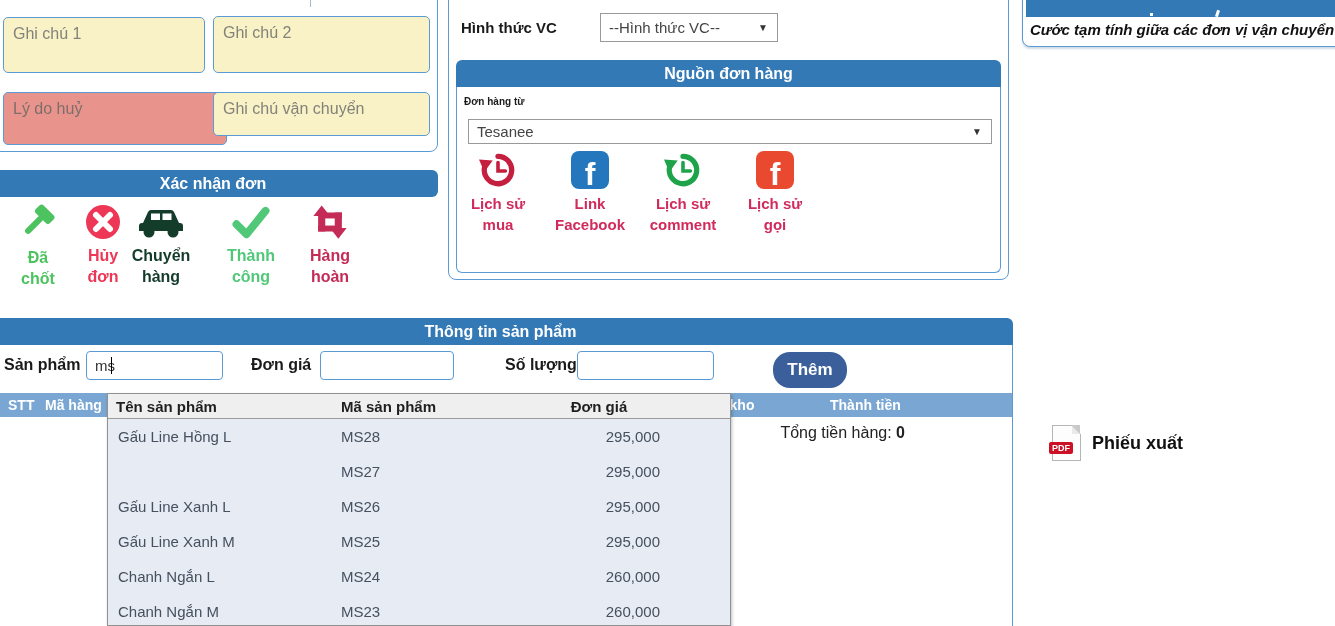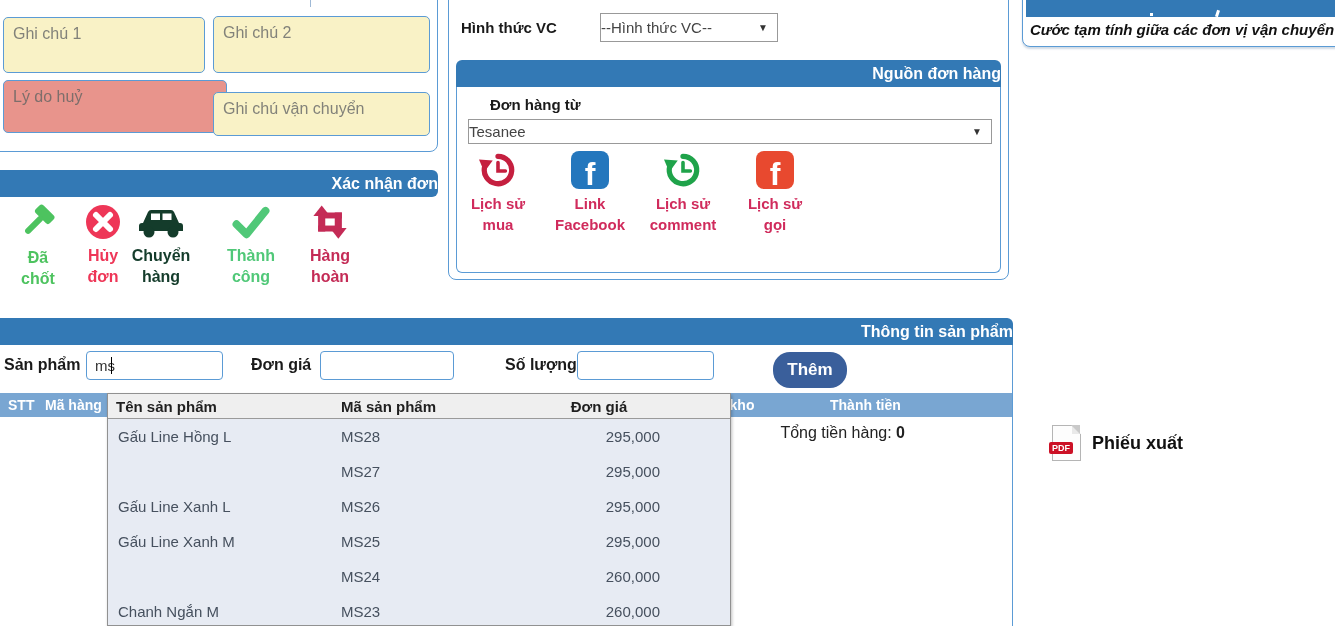--- a/index.html
+++ b/index.html
@@ -6,21 +6,21 @@
   html,body { background:#fff; }
   #stage {
     position:relative; width:1335px; height:626px; overflow:hidden;
     font-family:"Liberation Sans", sans-serif; background:#fff; color:#222;
   }
   .abs { position:absolute; }
 
   
   .panel-border { border:1px solid #5b9bd5; border-radius:8px; background:#fff; }
   .blue-bar { background:#3379b5; color:#fff; font-weight:bold; font-size:16px;
-              text-align:right; line-height:27px; border-radius:6px; }
+              text-align:center; line-height:27px; border-radius:6px; }
 
   
   textarea { resize:none; outline:none; border:1px solid #5b9bd5; border-radius:5px;
              padding:7px 9px; font-family:"Liberation Sans",sans-serif; font-size:16px; color:#555; }
   textarea.yellow { background:#f9f2c6; }
   textarea.pink   { background:#e8948c; }
   textarea::placeholder { color:#82827a; opacity:1; }
   textarea.pink::placeholder { color:#7d6e6b; }
 
   
@@ -28,21 +28,21 @@
   .confirm-item .lbl { font-weight:bold; font-size:16px; line-height:21px; }
 
   
   .src-item { position:absolute; text-align:center; cursor:pointer; }
   .src-item .lbl { font-weight:bold; font-size:15px; line-height:21px; color:#d02b5c; }
   .fb-badge { display:inline-block; width:38px; height:38px; border-radius:8px; color:#fff;
               font-weight:bold; font-size:32px; line-height:46px; text-align:center; overflow:hidden; }
 
   
   .fake-select { background:#fff; border:1px solid #999; font-size:15px; color:#444;
-                 padding-left:0; display:flex; align-items:center; cursor:pointer; }
+                 padding-left:8px; display:flex; align-items:center; cursor:pointer; }
   .fake-select .arrow { margin-left:auto; margin-right:9px; font-size:10px; color:#333; }
 
   
   .field-label { font-weight:bold; font-size:16px; color:#1a1a1a; }
   .text-input { border:1px solid #5b9bd5; border-radius:4px; outline:none;
                 font-family:"Liberation Sans",sans-serif; font-size:15px; color:#333; padding:0 8px; }
 
   .btn-add { background:#3a5f9b; color:#fff; font-weight:bold; font-size:17px;
              border:none; border-radius:17px; cursor:pointer; }
   .btn-update { background:#c11236; color:#fff; font-weight:bold; font-size:17px;
@@ -77,21 +77,21 @@
   .desc-mark { position:absolute; background:#fff; }
 </style>
 </head>
 <body>
 
 <div id="stage">
 
   <div class="abs panel-border" style="left:-12px; top:-40px; width:450px; height:192px;"></div>
   <textarea class="abs yellow" style="left: 3px; top: 17px; width: 202px; height: 56px;" placeholder="Ghi chú 1"></textarea>
   <textarea class="abs yellow" style="left: 213px; top: 16px; width: 217px; height: 57px;" placeholder="Ghi chú 2"></textarea>
-  <textarea class="abs pink" style="left: 3px; top: 80px; width: 224px; height: 53px;" placeholder="Lý do huỷ"></textarea>
+  <textarea class="abs pink" style="left: 3px; top: 92px; width: 224px; height: 53px;" placeholder="Lý do huỷ"></textarea>
   <textarea class="abs yellow" style="left: 213px; top: 92px; width: 217px; height: 44px;" placeholder="Ghi chú vận chuyển"></textarea>
 
   <div class="abs cut-edge" style="left:310px; top:0; height:7px;"></div>
   <div class="abs cut-edge" style="left:873px; top:0; height:5px;"></div>
 
   <div class="abs blue-bar" style="left:-12px; top:170px; width:450px; height:27px;">
     <span>Xác nhận đơn</span>
   </div>
 
   <div class="confirm-item" style="left:0; top:203px; width:60px;padding-left:16px;">
@@ -174,21 +174,21 @@
     <span>--Hình thức VC--</span>
     <span class="arrow">▼</span>
   </div>
 
   <div class="abs blue-bar" style="left:456px; top:60px; width:545px; height:27px; border-radius:6px 6px 0 0;">
     <span>Nguồn đơn hàng</span>
   </div>
   <div class="abs" style="left:456px; top:87px; width:545px; height:186px; border:1px solid #5b9bd5;
        border-top:none; border-radius:0 0 6px 6px;"></div>
 
-  <span class="abs field-label" style="left:490px; top:96px; font-size:15px;">Đơn hàng từ</span>
+  <span class="abs field-label" style="left:464px; top:96px; font-size:10px;">Đơn hàng từ</span>
   <div class="abs fake-select" style="left:468px; top:119px; width:524px; height:25px;">
     <span>Tesanee</span>
     <span class="arrow">▼</span>
   </div>
 
   <div class="src-item" style="left:453px; top:151px; width:90px;">
     <span>
       <svg width="38" height="38" viewBox="0 0 36 36">
         <path d="M18 5 a13 13 0 1 1 -12.6 9.7" fill="none" stroke="#c51f3f" stroke-width="5" stroke-linecap="round"></path>
         <polygon points="0,8 13,9 5,20" fill="#c51f3f"></polygon>
@@ -284,20 +284,21 @@
       <span class="dd-col-name">Gấu Line Xanh L</span>
       <span class="dd-col-code">MS26</span>
       <span class="dd-col-price">295,000</span>
     </div>
     <div class="dd-row">
       <span class="dd-col-name">Gấu Line Xanh M</span>
       <span class="dd-col-code">MS25</span>
       <span class="dd-col-price">295,000</span>
     </div>
     <div class="dd-row">
+      <span class="dd-col-name">Chanh Ngắn L</span>
       <span class="dd-col-code">MS24</span>
       <span class="dd-col-price">260,000</span>
     </div>
     <div class="dd-row">
       <span class="dd-col-name">Chanh Ngắn M</span>
       <span class="dd-col-code">MS23</span>
       <span class="dd-col-price">260,000</span>
     </div>
   </div>
 

